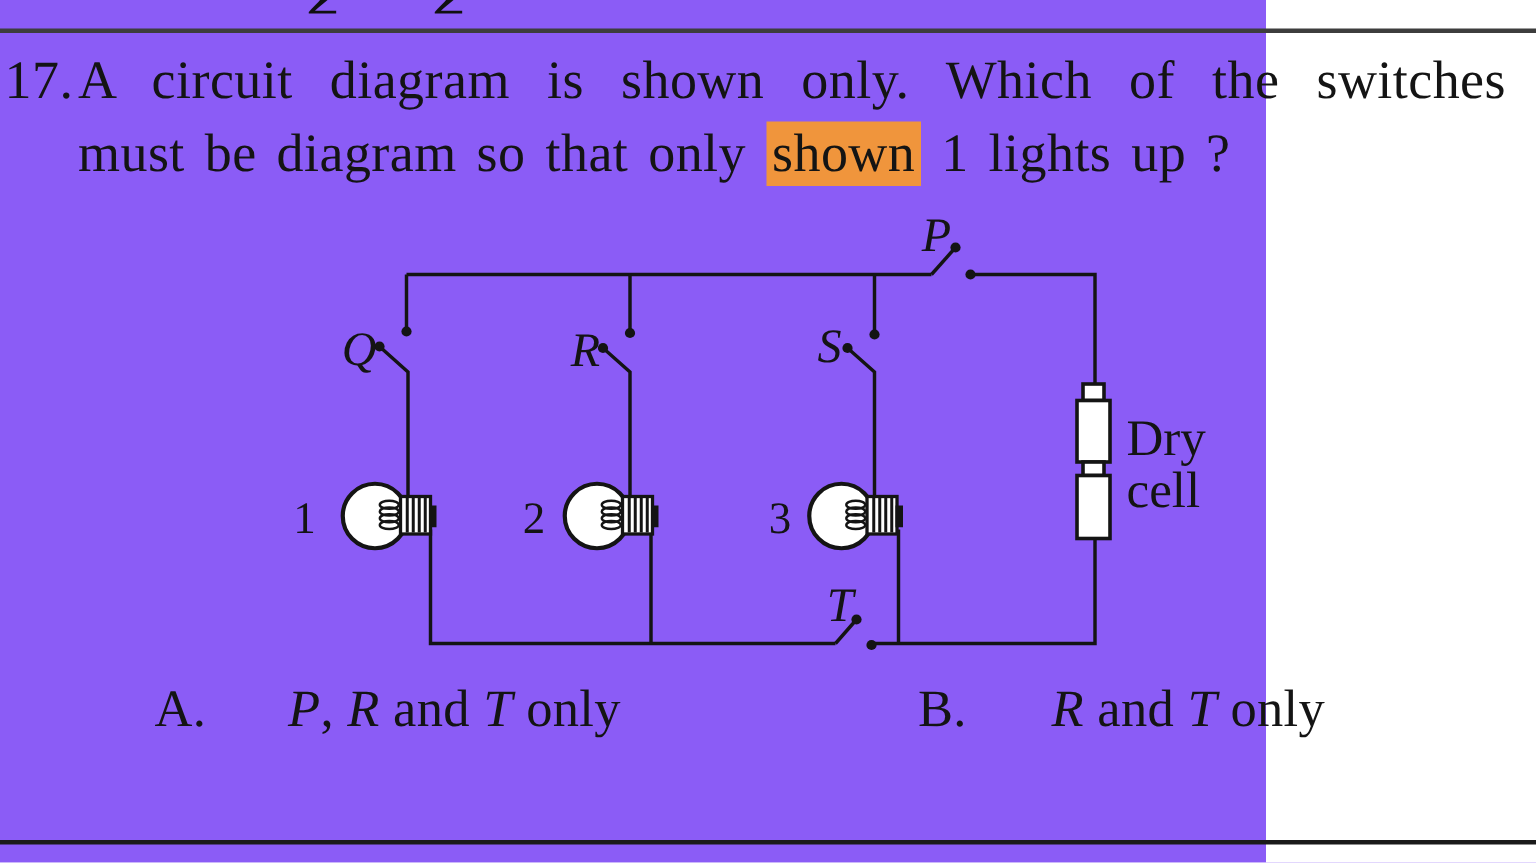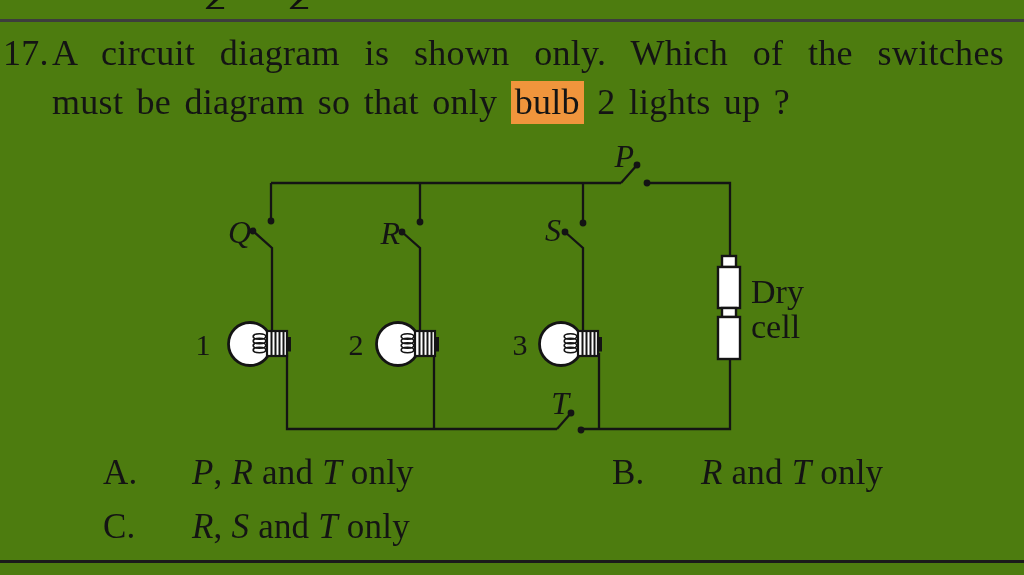--- a/index.html
+++ b/index.html
@@ -1,17 +1,17 @@
 <!DOCTYPE html>
 <html><head>
 <meta charset="utf-8">
 <style>
   html,body{margin:0;padding:0;background:#ffffff;width:1024px;height:575px;overflow:hidden;}
-  .page{position:relative;width:1024px;height:575px;background:#4d7c0f;
-        font-family:"Liberation Serif",serif;color:#141414;}
+  .page{position:relative;width:832px;height:575px;background:#8b5cf6;
+        font-family:"Liberation Serif",serif;color:#141414;padding-left:12px;}
 
   
   .top-clip{position:absolute;left:0;top:0;width:1024px;height:9px;overflow:hidden;}
   .frag{position:absolute;top:-28px;font:bold 44px "Liberation Serif",serif;color:#101010;}
 
   .rule{position:absolute;left:0;width:1024px;background:#3d3d3d;}
   .rule-top{top:19px;height:2.5px;}
   .rule-bottom{top:560px;height:3px;background:#1a1a1a;}
 
   
@@ -43,21 +43,21 @@
   <div class="top-clip">
     <span class="frag" style="left:204px">2</span>
     <span class="frag" style="left:288px">2</span>
   </div>
 
   <div class="rule rule-top"></div>
 
   <div class="q-num">17.</div>
   <div class="q-text">
     <div class="q-line1">A circuit diagram is shown only. Which of the switches</div>
-    <div class="q-line2"><span>must be diagram so that only </span><span class="hl" style="background: rgb(240, 149, 60);">bulb</span><span> 2 lights up ?</span></div>
+    <div class="q-line2"><span>must be diagram so that only </span><span class="hl" style="background: rgb(240, 149, 60);">shown</span><span> 1 lights up ?</span></div>
   </div>
 
   <svg class="circuit" width="1024" height="575" viewBox="0 0 1024 575">
     <g stroke="#141414" stroke-width="2.3" fill="none">
       <path d="M271,183 H621 M647,183 H730 V257"></path>
       <path d="M271,183 V219 M253,231 L272,248 V333"></path>
       <path d="M420,183 V220 M402,232 L420,248 V333"></path>
       <path d="M583,183 V221 M565,232 L583,248 V333"></path>
       <path d="M621,183 L637,165"></path>
       <path d="M287,353 V429 H557 M434,353 V429 M599,353 V429 M581,429 H730 V358"></path>
@@ -147,17 +147,16 @@
     <text class="bulb-label" x="356" y="355">2</text>
     <text class="bulb-label" x="520" y="355">3</text>
     <text class="batt-label" x="751" y="303">Dry</text>
     <text class="batt-label" x="751" y="338">cell</text>
   </svg>
 
   <div class="opt row1 col2"><span class="letter">B.</span><span class="it">R</span><span> and </span><span class="it">T</span><span> only</span></div>
 
   <div class="opt row1 col1"><span class="letter">A.</span><span class="it">P</span><span>, </span><span class="it">R</span><span> and </span><span class="it">T</span><span> only</span></div>
 
-  <div class="opt row2 col1"><span class="letter">C.</span><span class="it">R</span><span>, </span><span class="it">S</span><span> and </span><span class="it">T</span><span> only</span></div>
 
 
   <div class="rule rule-bottom"></div>
 </div>
 
 </body></html>

